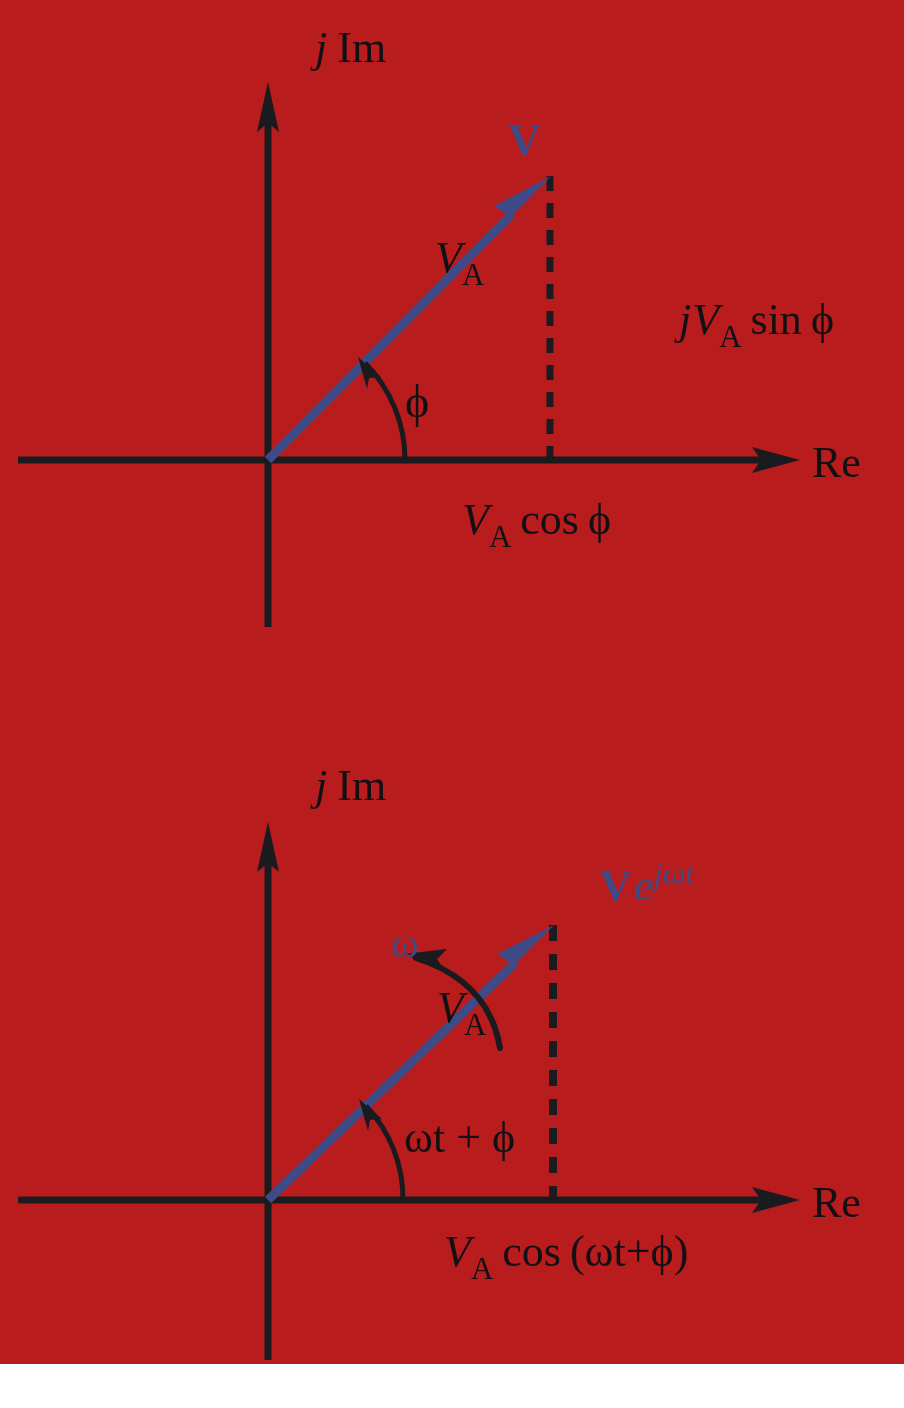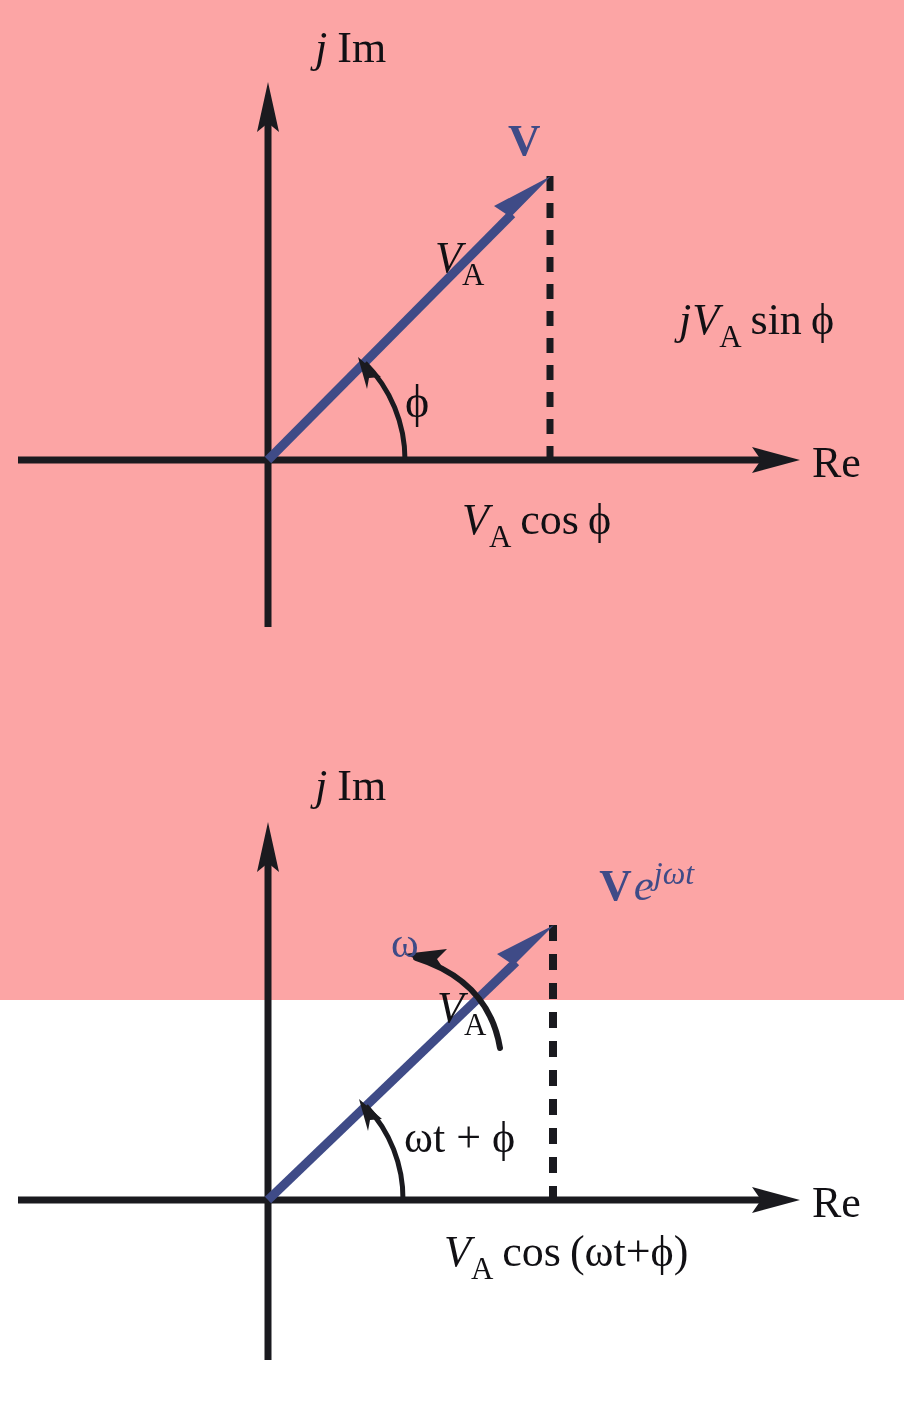--- a/index.html
+++ b/index.html
@@ -9,22 +9,22 @@
   }
   body {
     width: 904px;
     height: 1408px;
     font-family: "Liberation Serif", "DejaVu Serif", serif;
     overflow: hidden;
   }
   #page {
     position: relative;
     width: 904px;
-    height: 1000px;
-    background: #fca5a5;
+    height: 1364px;
+    background: #b91c1c;
   }
   .panel {
     position: absolute;
     left: 0;
     width: 904px;
   }
   #panel-top { top: 0; height: 700px; }
   #panel-bottom { top: 700px; height: 708px; }
   svg { display: block; }
   .mathlabel {

